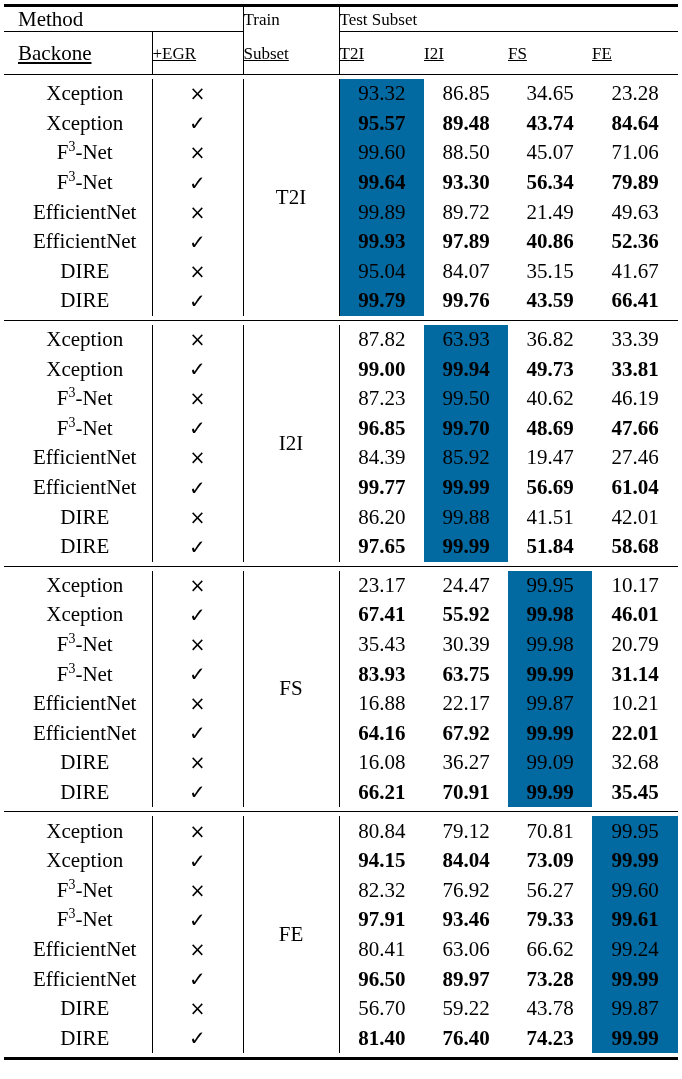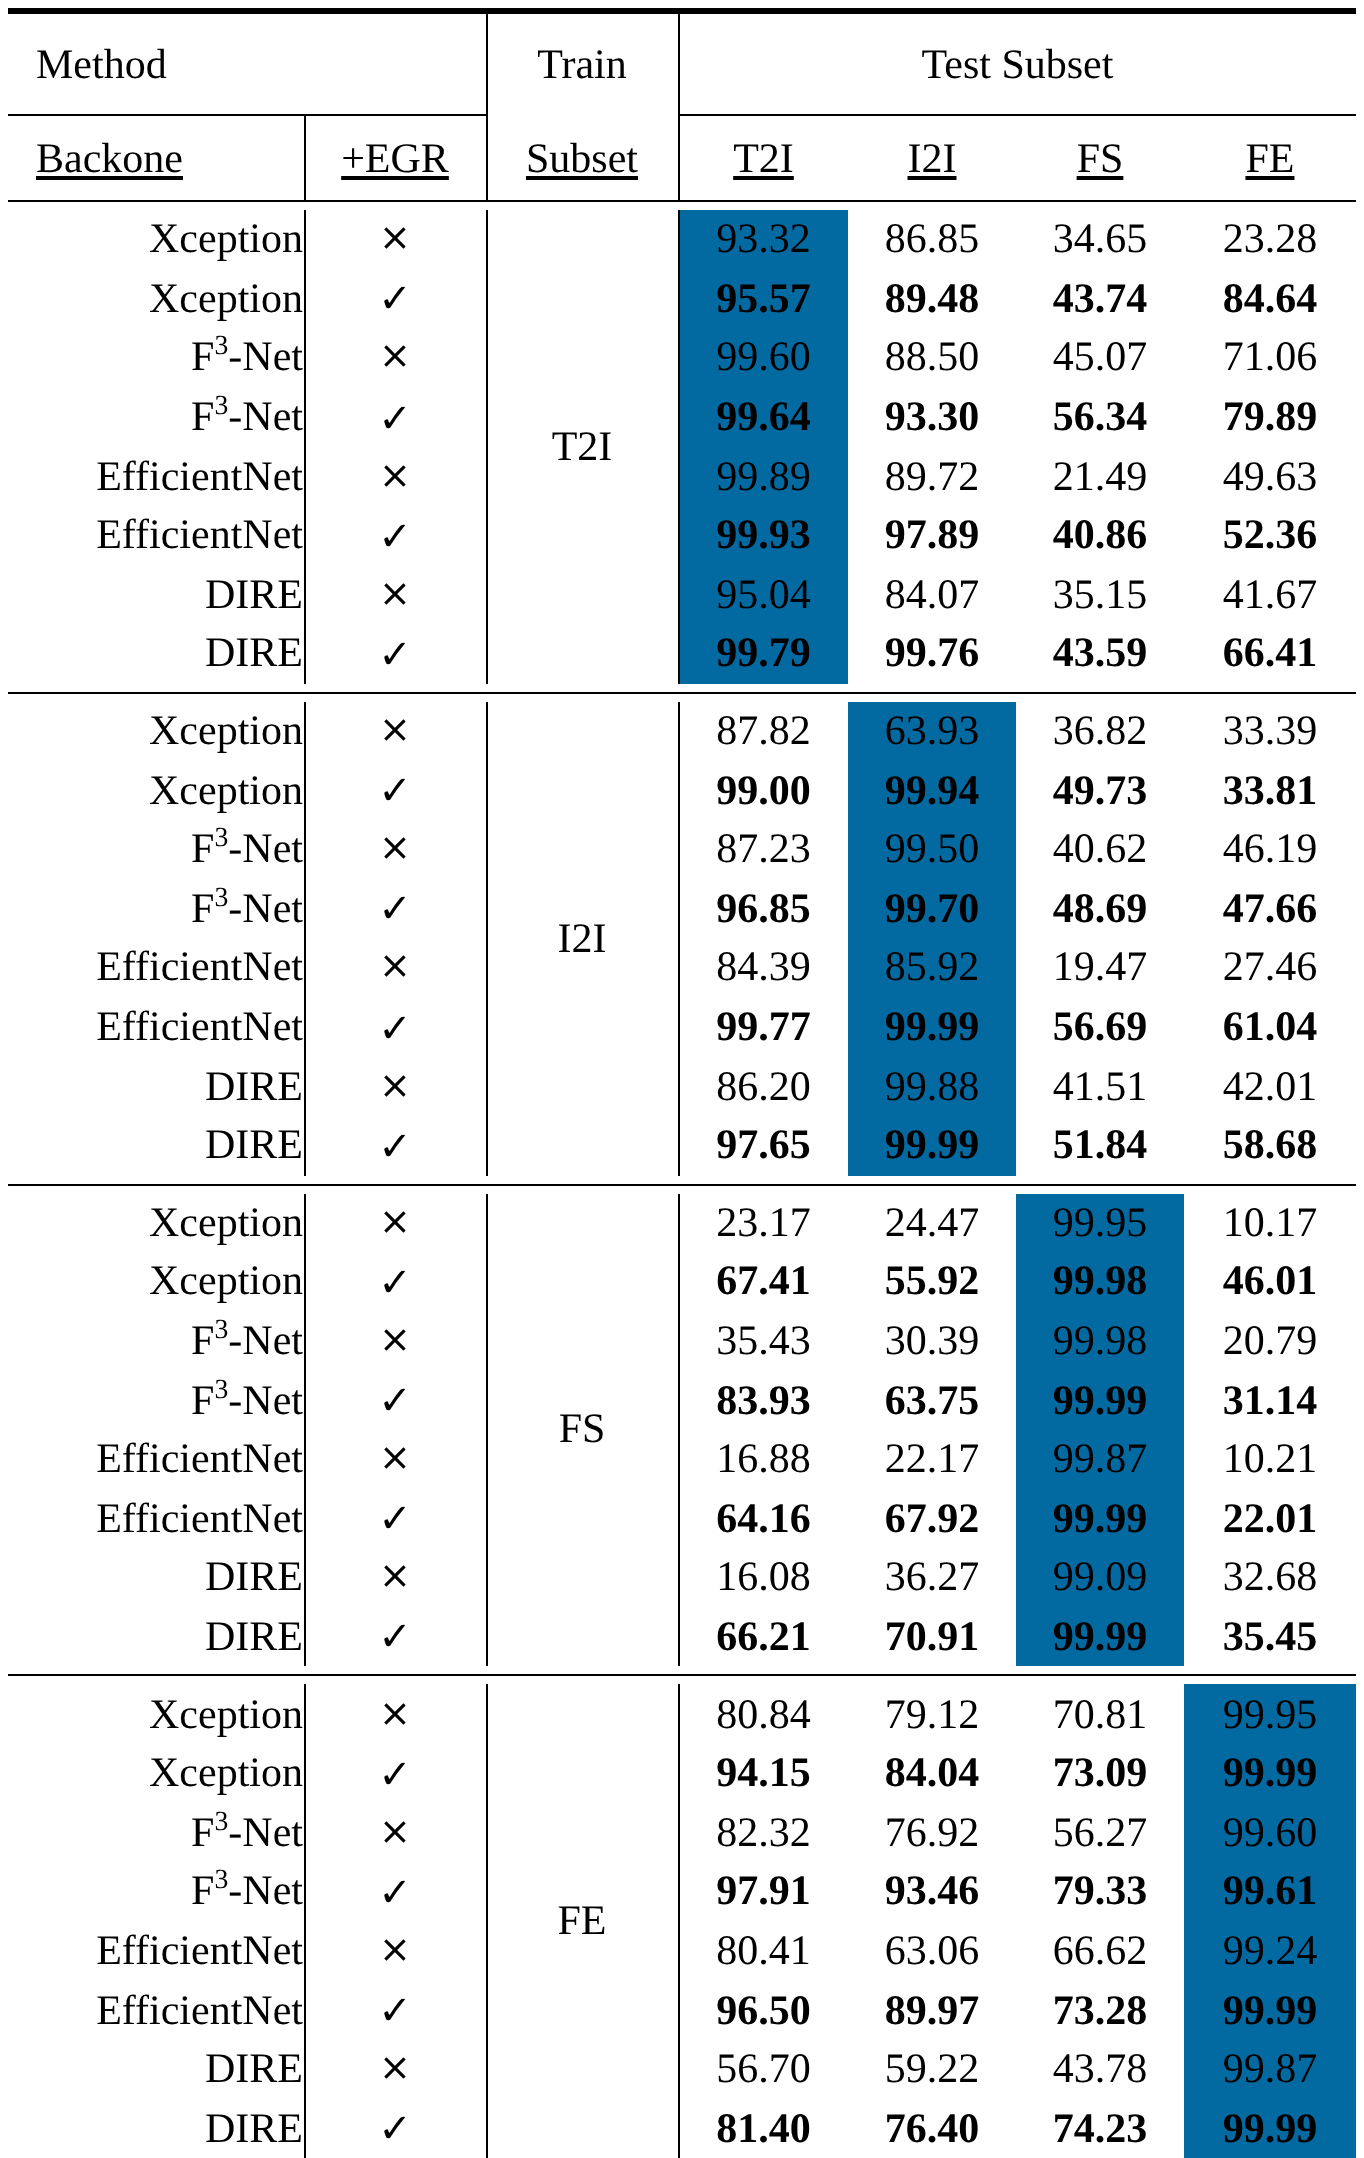--- a/index.html
+++ b/index.html
@@ -59,38 +59,38 @@
 
   .midrule td  { border-top: 1.5px solid #000; height: 0; font-size: 0; }
   .blockrule td { border-top: 1.5px solid #000; height: 0; font-size: 0; }
 
   .cmid-under { border-bottom: 1.3px solid #000; }
 
   
   .vl { border-left: 1.3px solid #000; }
 
   
-  tr.hdr-top td { height: 50px; }
+  tr.hdr-top td { height: 24px; }
   tr.hdr-sub td { height: 42px; text-decoration: underline; }
 
   .hcell {
-    text-align: center;
-    font-size: 21px;
+    text-align: left;
+    font-size: 17px;
   }
   .hcell-left {
     text-align: left;
     padding-left: 14px !important;
     font-size: 21px;
   }
 
   
   tr.drow td { height: 29.6px; }
 
   .backbone {
-    text-align: right;
+    text-align: center;
     padding-left: 14px !important;
     font-size: 21px;
     white-space: nowrap;
   }
   .backbone sup {
     font-size: 0.66em;
     vertical-align: super;
     line-height: 0;
   }
 

